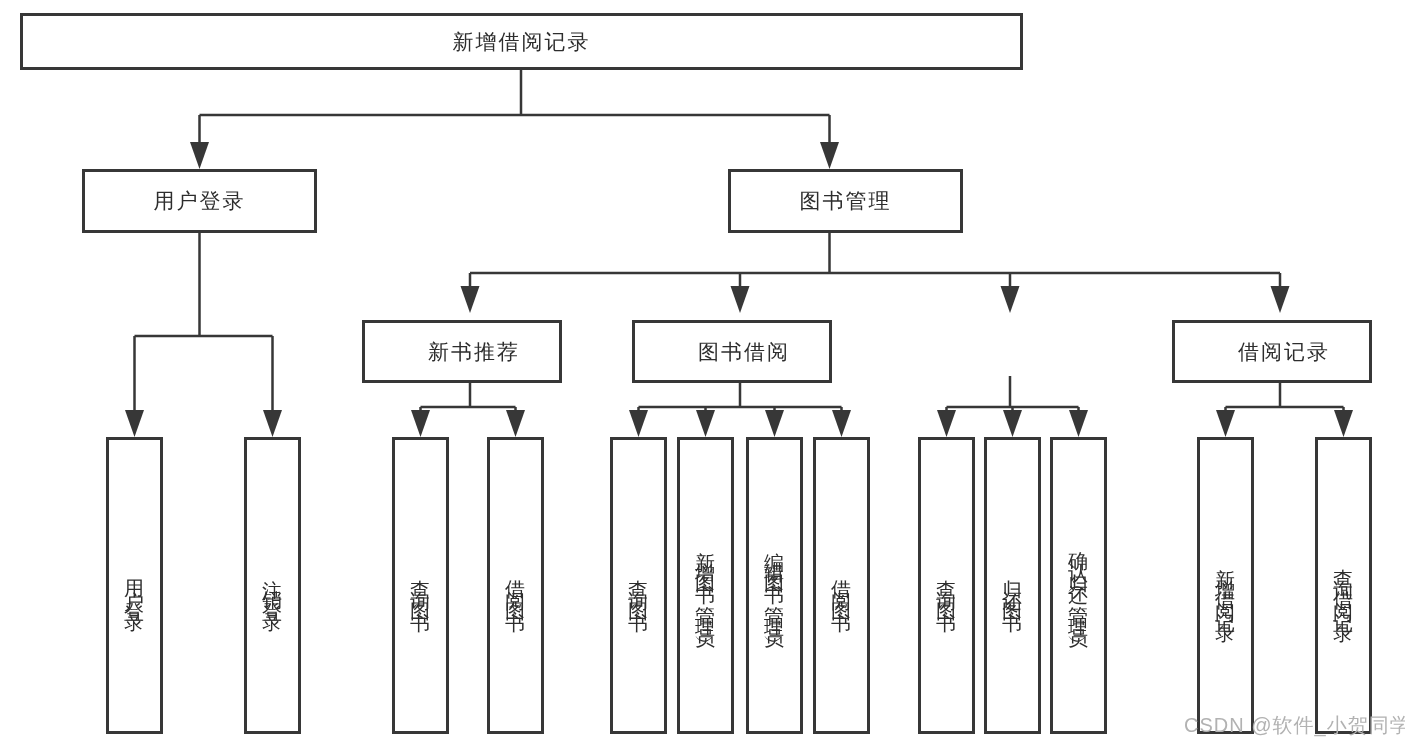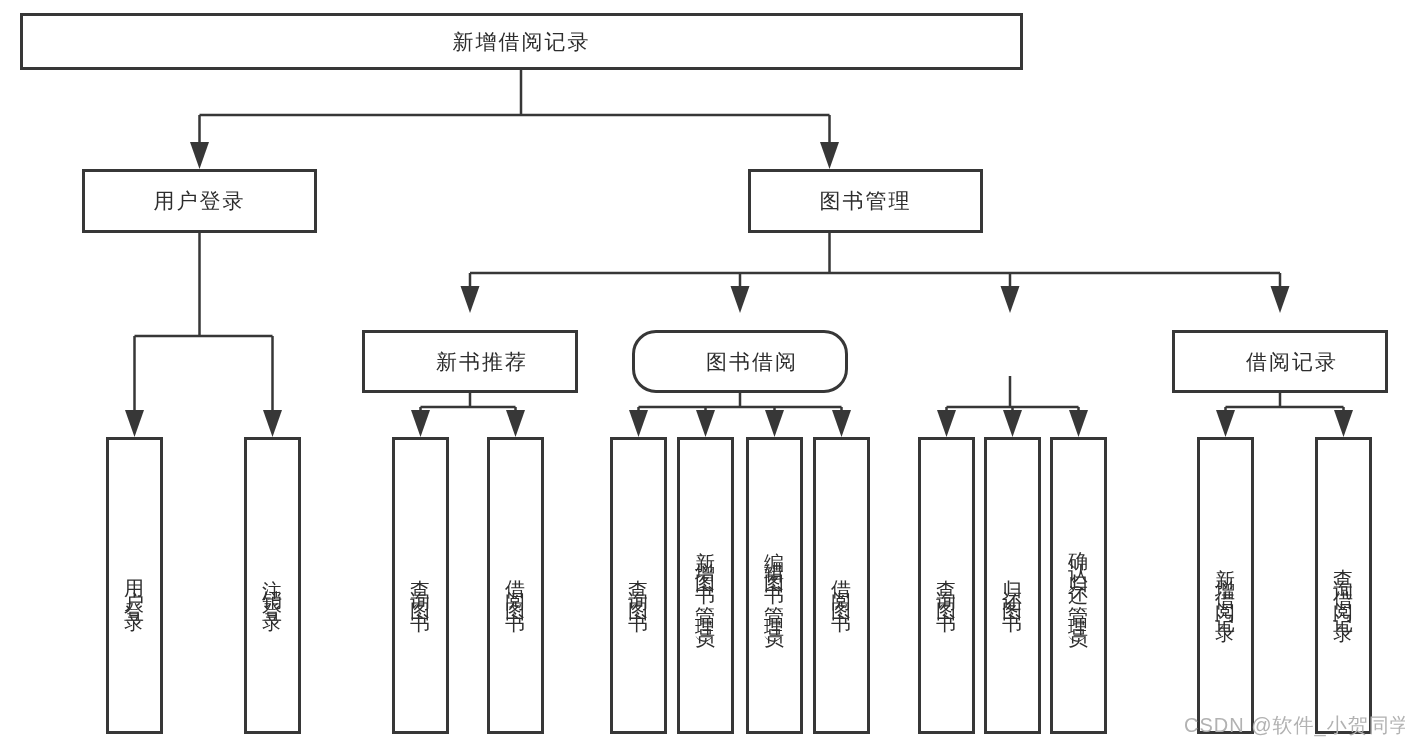--- a/index.html
+++ b/index.html
@@ -4,21 +4,21 @@
 <style>
   html,body{margin:0;padding:0;background:#ffffff;}
   body{font-family:"Liberation Sans","DejaVu Sans",sans-serif;color:#2d2d2d;}
   .canvas{position:relative;width:1405px;height:747px;background:#ffffff;overflow:hidden;}
   svg.connectors{position:absolute;left:0;top:0;width:1405px;height:747px;pointer-events:none;}
   .box{position:absolute;box-sizing:border-box;border:3px solid #373737;background:#ffffff;
        display:flex;align-items:center;justify-content:center;}
   .hbox{font-size:21px;letter-spacing:2px;white-space:nowrap;}
   .root{left:20px;top:13px;width:1003px;height:57px;}
   .lvl1{top:169px;width:235px;height:64px;}
-  .lvl2{top:330px;width:216px;height:63px;padding-left:24px;}
+  .lvl2{top:320px;width:200px;height:63px;padding-left:24px;}
   .leaf{top:437px;width:57px;height:297px;}
   .leaf span{writing-mode:vertical-rl;text-orientation:mixed;font-size:20px;
              letter-spacing:11px;line-height:1.0;white-space:nowrap;}
   .watermark{position:absolute;left:1184px;top:712px;font-size:20px;color:#b2b2b2;
              letter-spacing:1px;white-space:nowrap;}
 </style>
 </head>
 <body>
 
 <div class="canvas">
@@ -66,28 +66,28 @@
     </g>
   </svg>
 
   <div class="box hbox root">
     <span>新增借阅记录</span>
   </div>
 
   <div class="box hbox lvl1" style="left:82px;">
     <span>用户登录</span>
   </div>
-  <div class="box hbox lvl1" style="left:748px;">
+  <div class="box hbox lvl1" style="left:728px;">
     <span>图书管理</span>
   </div>
 
   <div class="box hbox lvl2" style="left:362px;">
     <span>新书推荐</span>
   </div>
-  <div class="box hbox lvl2" style="left:632px;border-radius:24px;">
+  <div class="box hbox lvl2" style="left:632px;">
     <span>图书借阅</span>
   </div>
   <div class="box hbox lvl2" style="left:1172px;text-align:center;">
     <span>借阅记录</span>
   </div>
 
   <div class="box leaf" style="left:106px;">
     <span>用户登录</span>
   </div>
   <div class="box leaf" style="left:244px;">

